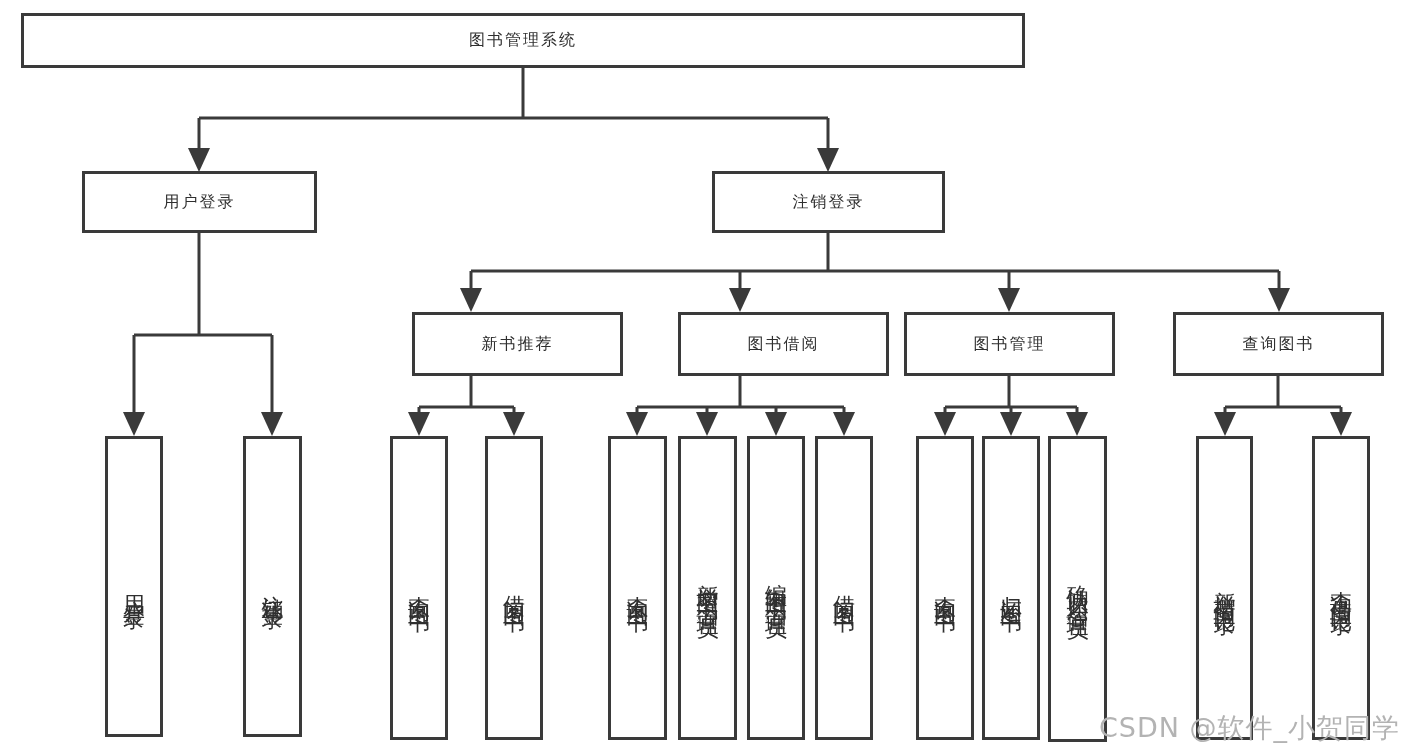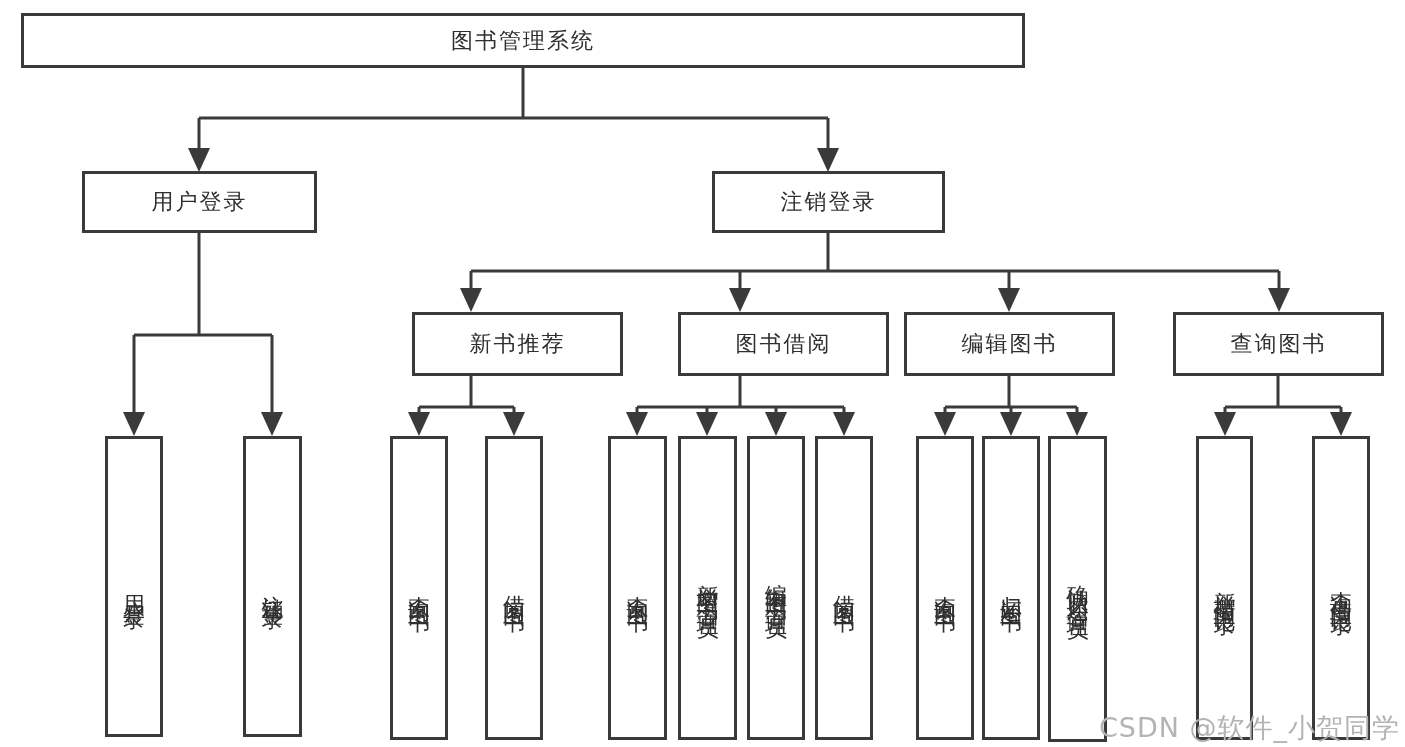--- a/index.html
+++ b/index.html
@@ -24,21 +24,21 @@
     position: absolute;
     box-sizing: border-box;
     border: 3px solid var(--border, #3a3a3a);
     background: #ffffff;
     display: flex;
     align-items: center;
     justify-content: center;
     text-align: center;
   }
   .hnode span {
-    font-size: 22px;
+    font-size: 16px;
     letter-spacing: 2px;
     white-space: nowrap;
   }
   .vnode span {
     writing-mode: vertical-rl;
     text-orientation: mixed;
     font-size: 22px;
     letter-spacing: 5px;
     line-height: 1;
     white-space: nowrap;
@@ -112,21 +112,21 @@
     <span>注销登录</span>
   </div>
 
   <div class="node hnode" style="left:366px; top:312px; width:211px; height:64px;margin-left:46px;">
     <span>新书推荐</span>
   </div>
   <div class="node hnode" style="left:635px; top:312px; width:211px; height:64px;margin-left:43px;">
     <span>图书借阅</span>
   </div>
   <div class="node hnode" style="left:904px; top:312px; width:211px; height:64px;">
-    <span>编辑图书</span>
+    <span>图书管理</span>
   </div>
   <div class="node hnode" style="left:1173px; top:312px; width:211px; height:64px;">
     <span>查询图书</span>
   </div>
 
   <div class="node vnode" style="left:105px; top:436px; width:58px; height:301px;">
     <span>用户登录</span>
   </div>
   <div class="node vnode" style="left:243px; top:436px; width:59px; height:301px;">
     <span>注销登录</span>

